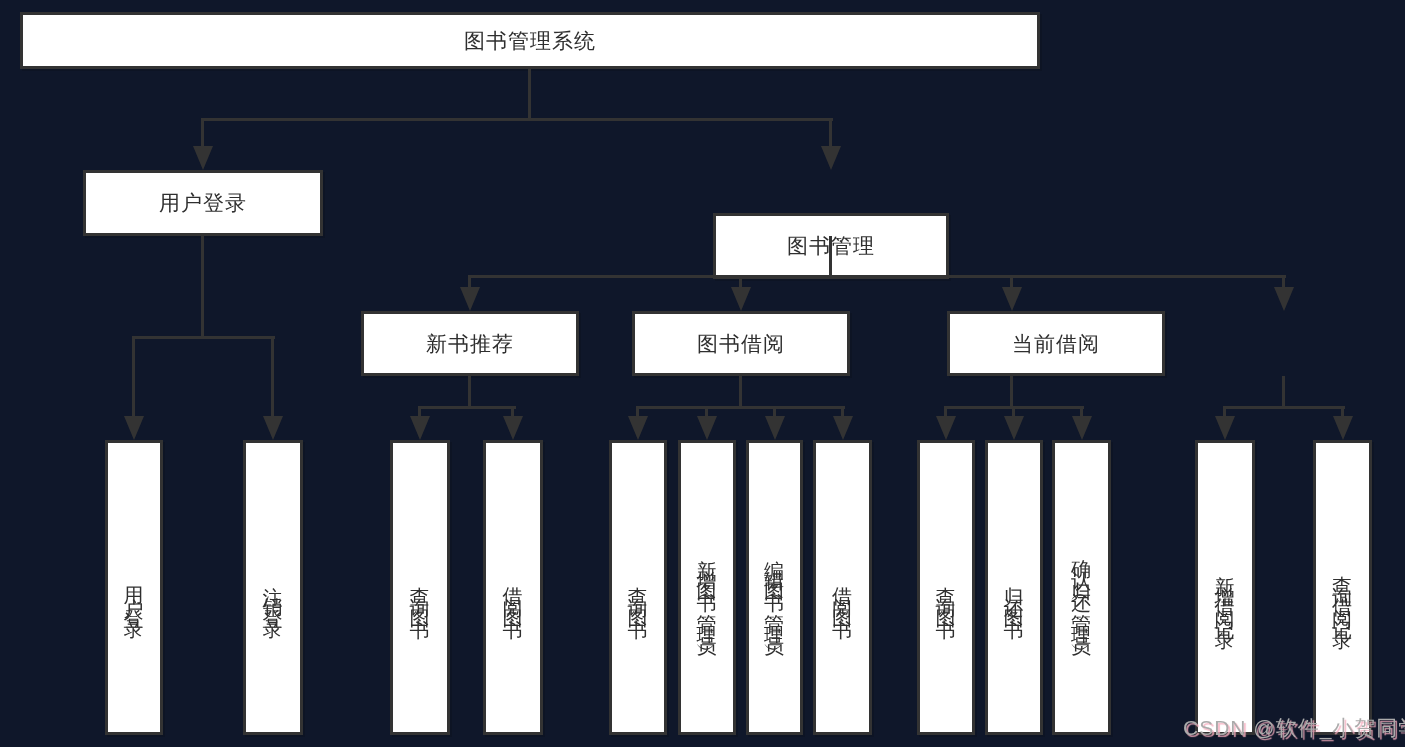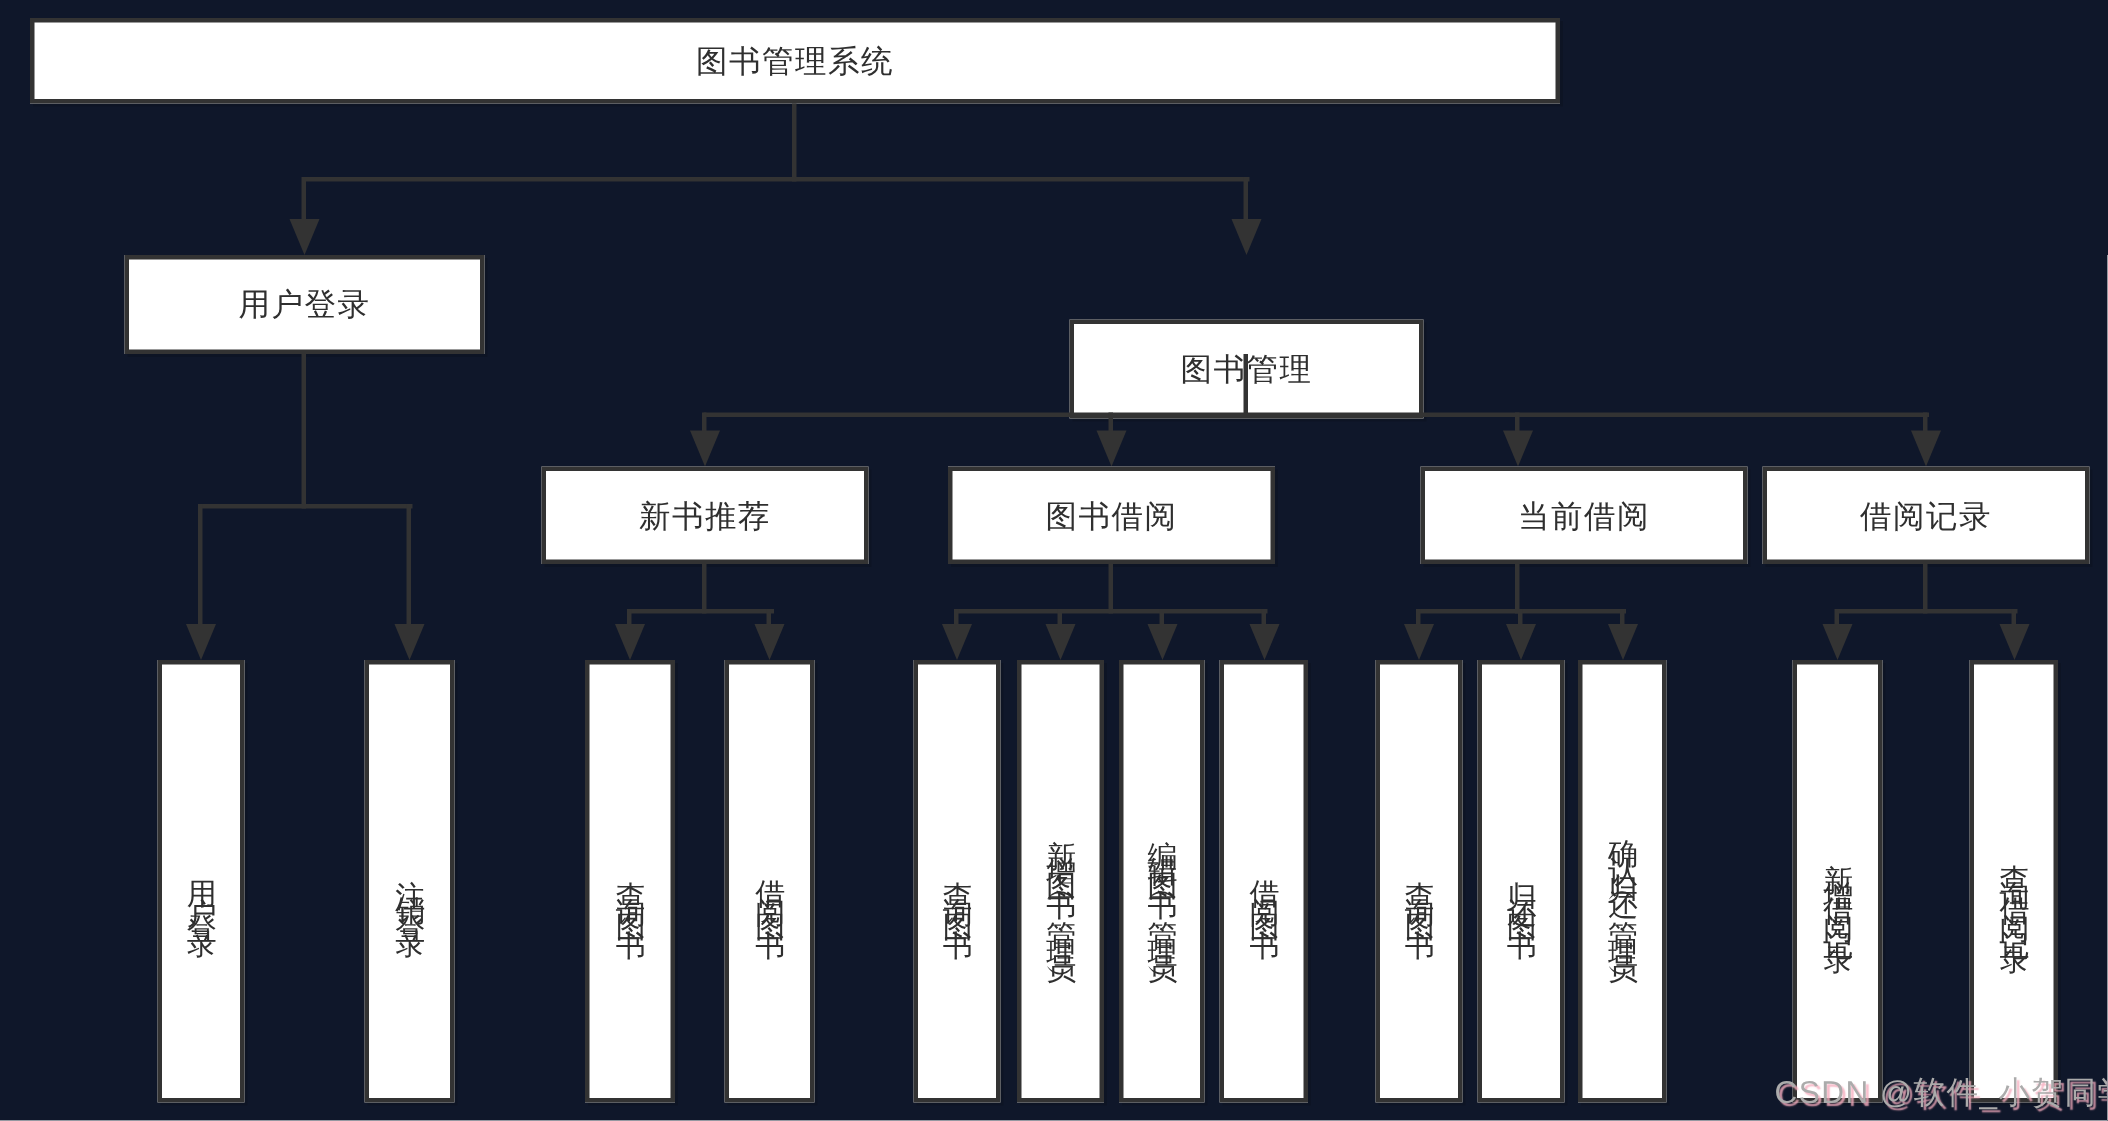--- a/index.html
+++ b/index.html
@@ -96,23 +96,20 @@
 
   <div class="box" style="left:361px; top:311px; width:218px; height:65px;">
     <span class="hlabel">新书推荐</span>
   </div>
   <div class="box" style="left:632px; top:311px; width:218px; height:65px;align-items:center;">
     <span class="hlabel">图书借阅</span>
   </div>
   <div class="box" style="left:947px; top:311px; width:218px; height:65px;">
     <span class="hlabel">当前借阅</span>
   </div>
-  <div class="box" style="left:1175px; top:311px; width:218px; height:65px;">
-    <span class="hlabel">借阅记录</span>
-  </div>
 
   <div class="vl" style="left:468px; top:376px; height:33px;"></div>
   <div class="hl" style="left:419px; top:406px; width:97px;"></div>
   <div class="vl" style="left:418px; top:406px; height:14px;"></div>
   <div class="ah" style="left:410px; top:416px;"></div>
   <div class="vl" style="left:511px; top:406px; height:14px;"></div>
   <div class="ah" style="left:503px; top:416px;"></div>
 
   <div class="vl" style="left:739px; top:376px; height:33px;"></div>
   <div class="hl" style="left:637px; top:406px; width:208px;"></div>

